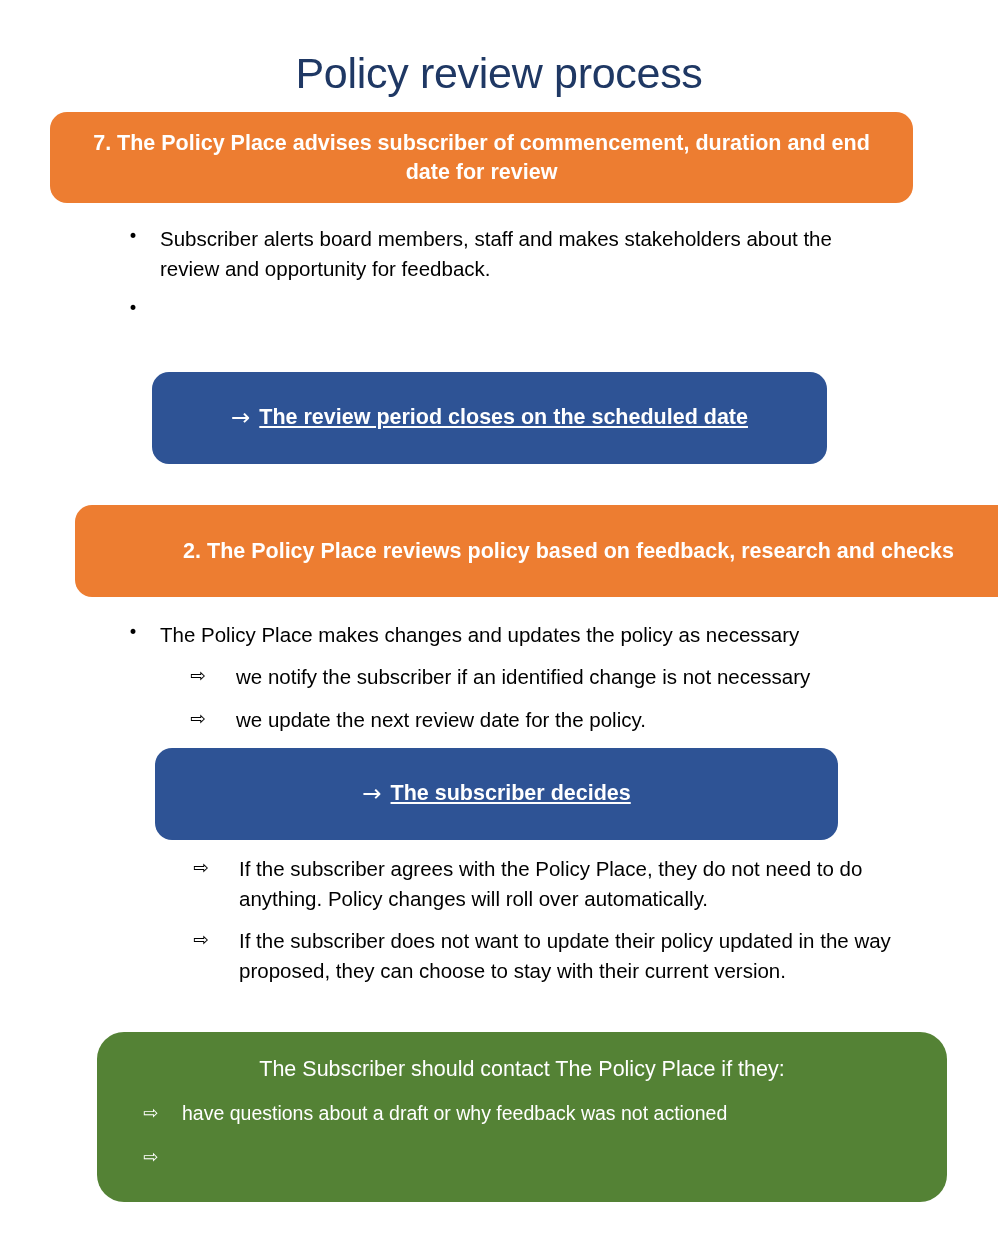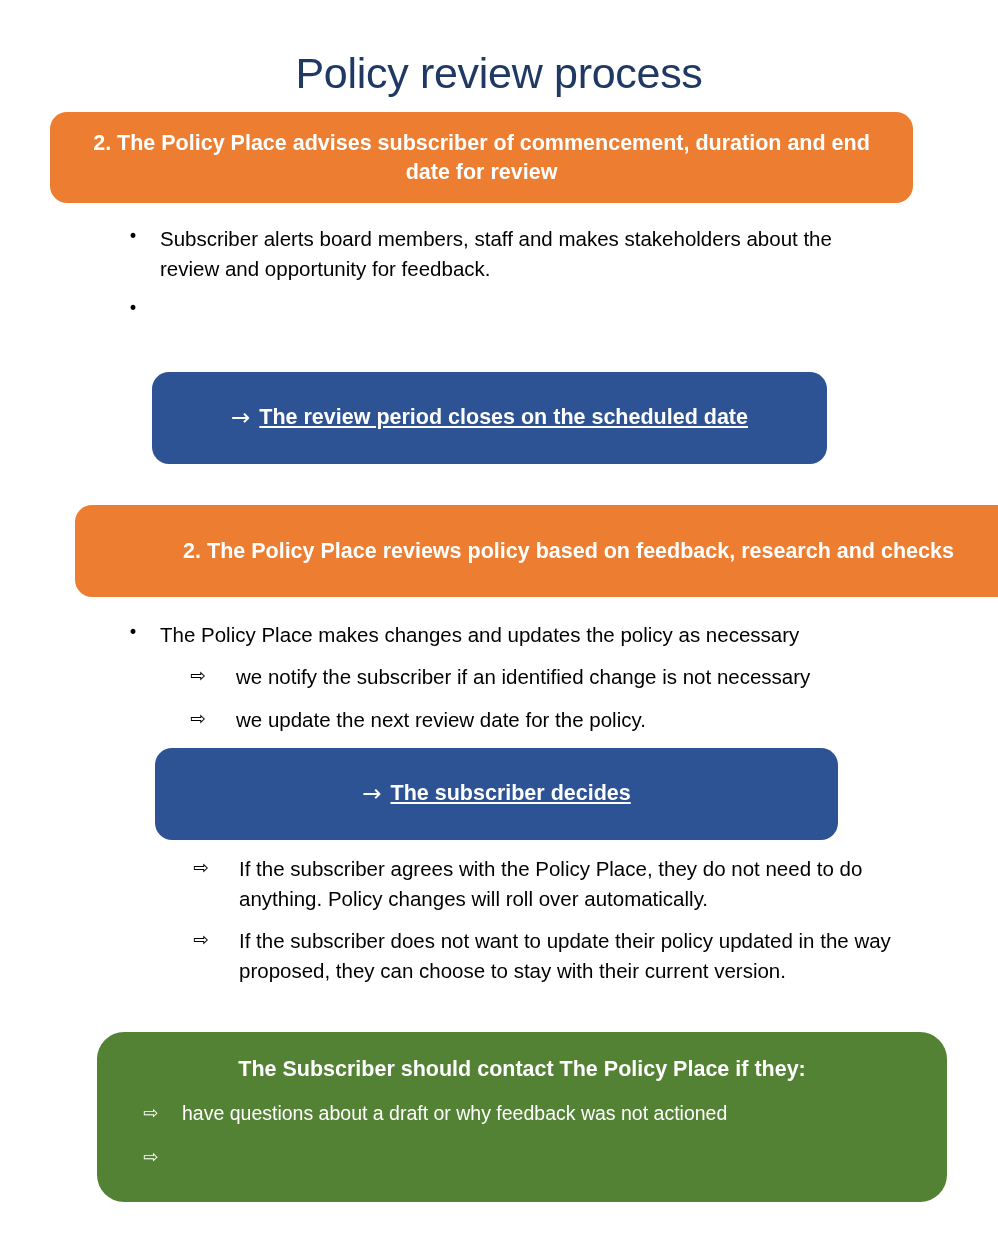--- a/index.html
+++ b/index.html
@@ -129,21 +129,21 @@
     width: 850px;
     height: 170px;
     background: #548235;
     border-radius: 27px;
     box-sizing: border-box;
     padding: 24px 40px 18px 40px;
     color: #ffffff;
   }
   .green-title {
     font-size: 21.5px;
-    font-weight: bold;
+    font-weight: normal;
     text-align: center;
     line-height: 1.3;
     margin: 0 0 16px 0;
   }
   .green-list {
     margin: 0;
     padding: 0;
     list-style: none;
   }
   .green-item {
@@ -164,21 +164,21 @@
   }
 </style>
 </head>
 <body>
 
 <div class="page">
 
   <h1 class="page-title">Policy review process</h1>
 
   <div class="banner banner-orange step1-header">
-    <span>2. The Policy Place advises subscriber of commencement, duration and end date for review</span>
+    <span>7. The Policy Place advises subscriber of commencement, duration and end date for review</span>
   </div>
 
   <ul class="bullet-list list-s1">
     <li class="bullet-item">
       <span class="bullet-marker bullet-marker-dot">•</span>
       <span>Subscriber alerts board members, staff and makes stakeholders about the review and opportunity for feedback.</span>
     </li>
     <li class="bullet-item">
       <span class="bullet-marker bullet-marker-dot">•</span>
     </li>

